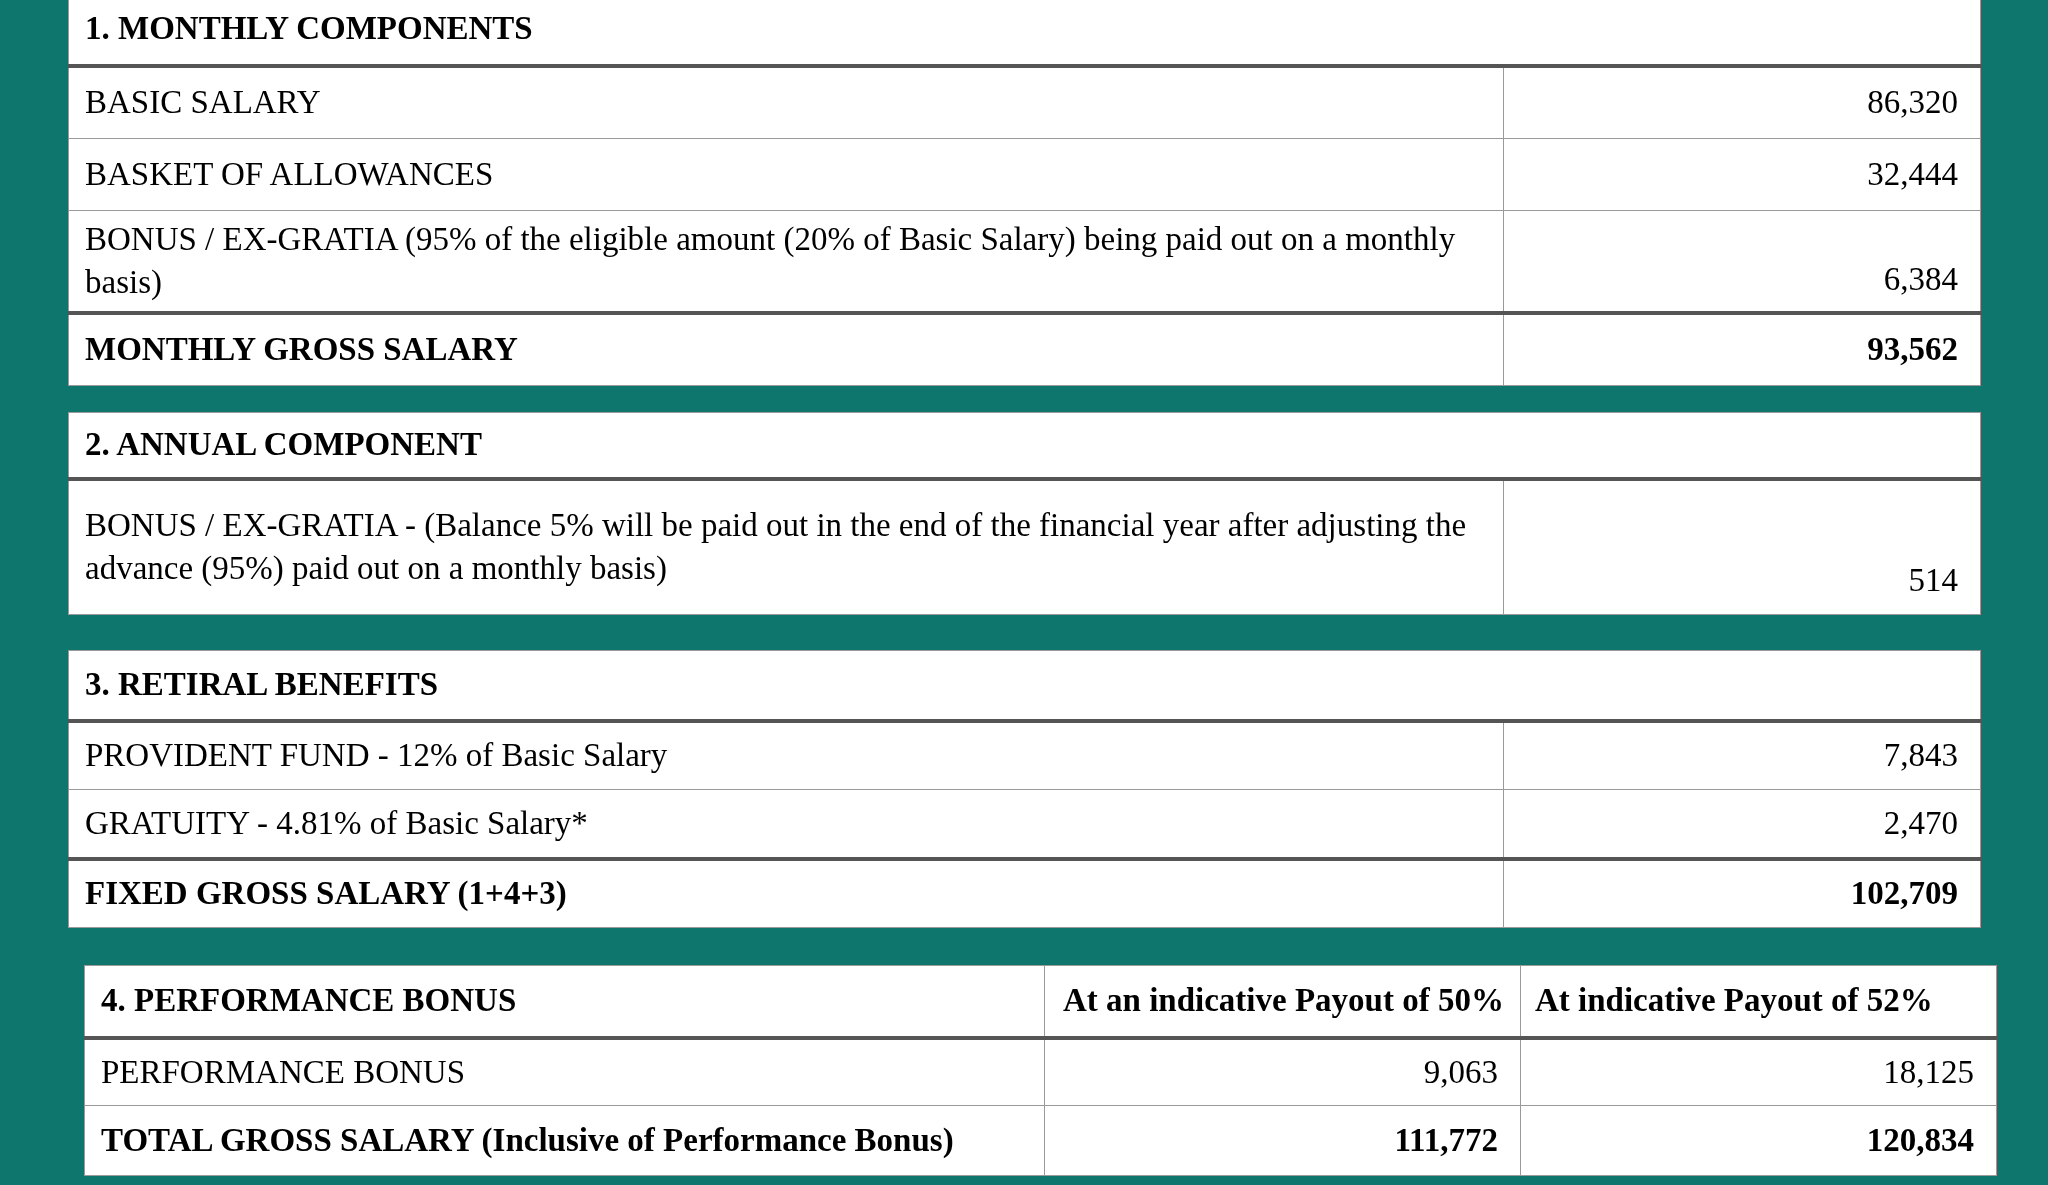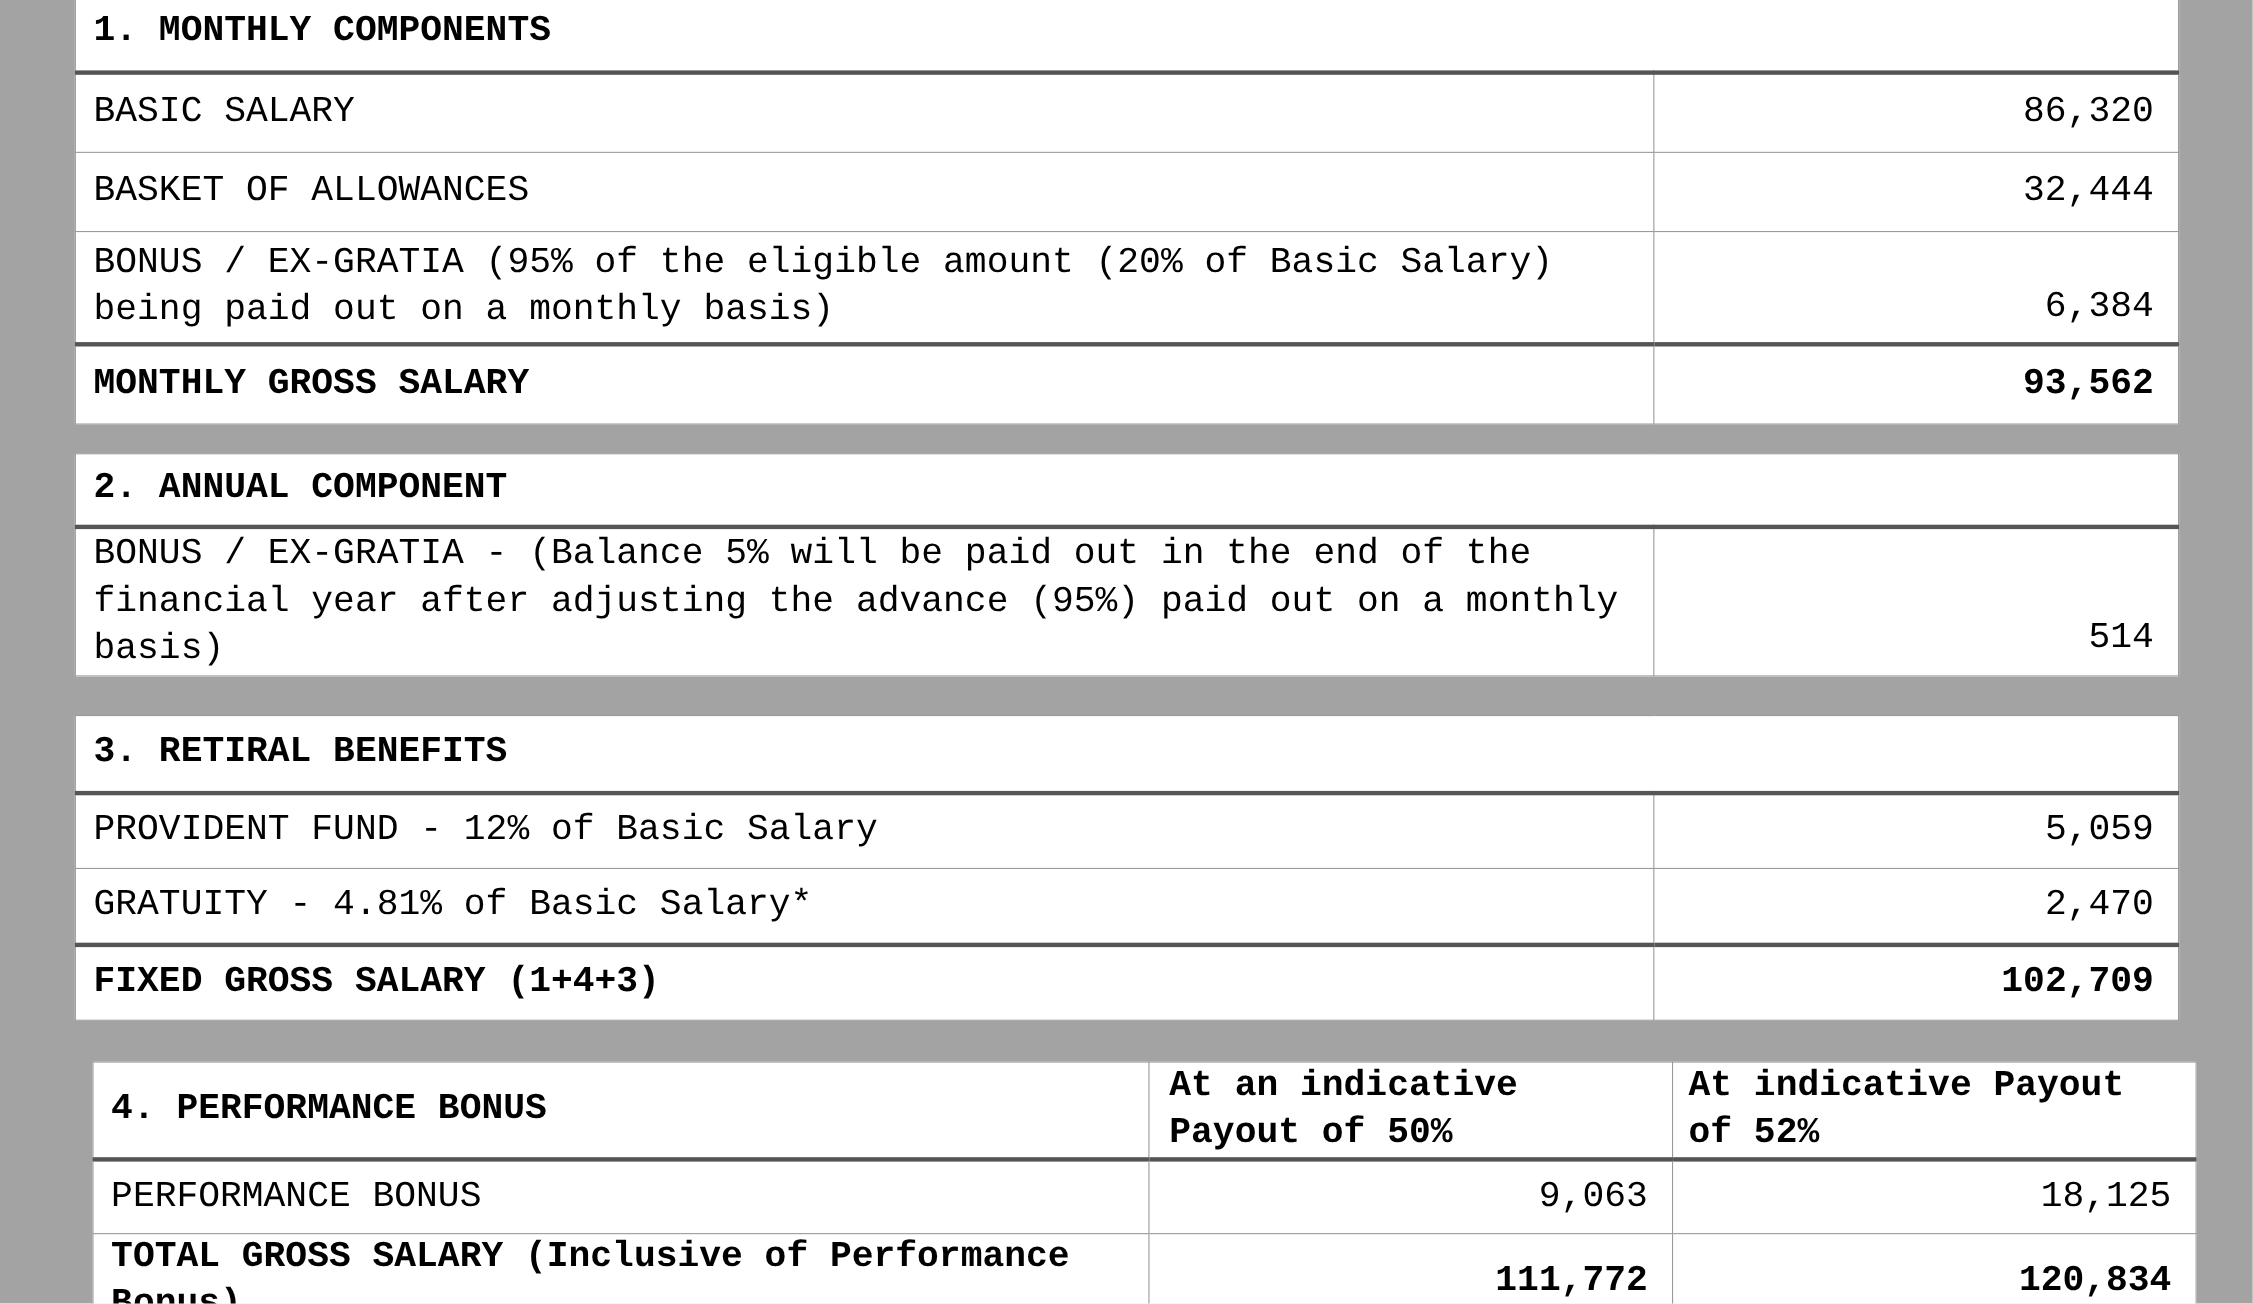--- a/index.html
+++ b/index.html
@@ -11,22 +11,21 @@
     width: 2048px;
     height: 1185px;
     font-family: "Liberation Serif", "DejaVu Serif", serif;
     color: #000000;
     overflow: hidden;
   }
   .page {
     position: relative;
     width: 2048px;
     height: 1185px;
-    background: #a3a3a3;
-    font-family: Liberation Mono, monospace;
+    background: #0f766e;
   }
 
   table.sheet {
     position: absolute;
     border-collapse: collapse;
     table-layout: fixed;
     background: #ffffff;
   }
   table.sheet td {
     border: 1px solid #9a9a9a;
@@ -135,21 +134,21 @@
     <colgroup>
         <col class="c-label">
         <col class="c-val">
       </colgroup>
     <tbody>
       <tr>
         <td class="hdr" colspan="2" style="height:70px;">3. RETIRAL BENEFITS</td>
       </tr>
       <tr>
         <td class="desc" style="height:69px;">PROVIDENT FUND - 12% of Basic Salary</td>
-        <td class="num">5,059</td>
+        <td class="num">7,843</td>
       </tr>
       <tr>
         <td class="desc" style="height:69px;">GRATUITY - 4.81% of Basic Salary*</td>
         <td class="num">2,470</td>
       </tr>
       <tr>
         <td class="desc bold thickline" style="height:69px;">FIXED GROSS SALARY (1+4+3)</td>
         <td class="num bold thickline">102,709</td>
       </tr>
     </tbody>

